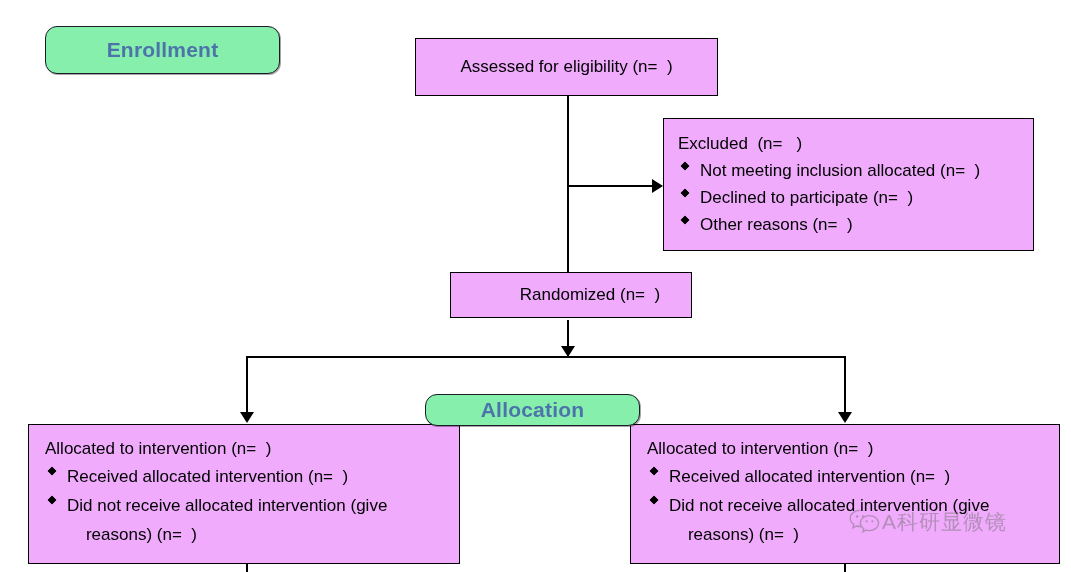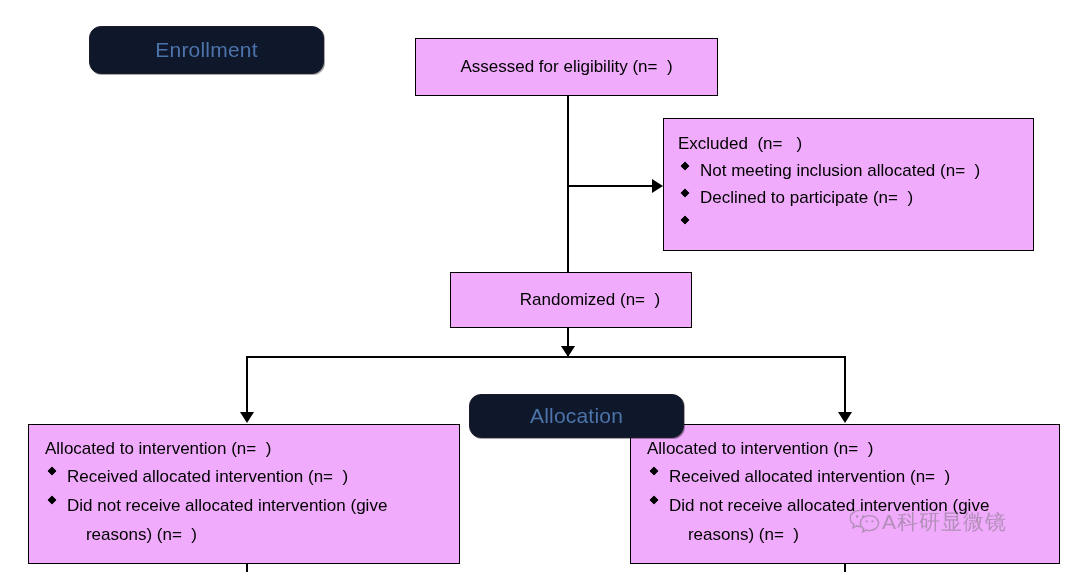--- a/index.html
+++ b/index.html
@@ -16,32 +16,31 @@
     width: 1071px;
     height: 572px;
     background: #ffffff;
     overflow: hidden;
   }
 
   
   .stage-banner {
     position: absolute;
     box-sizing: border-box;
-    background: #0f172a;
+    background: #86efac;
     border: 1.6px solid #1b1b2b;
     border-radius: 12px;
     display: flex;
     align-items: center;
     justify-content: center;
     color: #4c74ab;
-    font-weight: normal;
+    font-weight: bold;
     letter-spacing: 0.2px;
     z-index: 6;
     box-shadow: 1px 1px 0 rgba(0,0,0,0.35);
-    margin-left: 44px;
   }
 
   
   .flow-box {
     position: absolute;
     box-sizing: border-box;
     background: #f0abfc;
     border: 1.4px solid #000000;
     color: #000000;
     z-index: 4;
@@ -141,25 +140,25 @@
   <div class="ln-v" style="left:567px; top:96px; height:176px;"></div>
 
   <div class="ln-h" style="left:567px; top:185px; width:85px;"></div>
   <div class="arrow-right" style="left:652px; top:179px;"></div>
 
   <div class="flow-box" style="left:663px; top:118px; width:371px; height:133px; padding:12px 30px 0 14px;">
     <div class="box-title" style="font-size:17px; line-height:25px;">Excluded  (n=   )</div>
     <ul class="bullet-list" style="font-size:17px; line-height:27px; margin-top:1px;">
       <li><span class="dia"></span><span>Not meeting inclusion allocated (n=  )</span></li>
       <li><span class="dia"></span><span>Declined to participate (n=  )</span></li>
-      <li><span class="dia"></span></li>
+      <li><span class="dia"></span><span>Other reasons (n=  )</span></li>
     </ul>
   </div>
 
-  <div class="flow-box box-centered" style="left:450px; top:272px; width:242px; height:56px;padding-left:38px;">
+  <div class="flow-box box-centered" style="left:450px; top:272px; width:242px; height:46px;padding-left:38px;">
     <span class="box-title">Randomized (n=  )</span>
   </div>
 
   <div class="ln-v" style="left:567px; top:320px; height:37px;"></div>
   <div class="arrow-down" style="left:561px; top:346px;"></div>
 
   <div class="ln-h" style="left:246px; top:356px; width:600px;"></div>
 
   <div class="ln-v" style="left:246px; top:356px; height:58px;"></div>
   <div class="arrow-down" style="left:240px; top:412px;"></div>
@@ -181,21 +180,21 @@
     <ul class="bullet-list" style="font-size:17px; line-height:29px; margin-top:1px;">
       <li><span class="dia"></span><span>Received allocated intervention (n=  )</span></li>
       <li><span class="dia"></span><span>Did not receive allocated intervention (give
     reasons) (n=  )</span></li>
     </ul>
   </div>
 
   <div class="ln-v" style="left:246px; top:564px; height:8px;"></div>
   <div class="ln-v" style="left:844px; top:564px; height:8px;"></div>
 
-  <div class="stage-banner" style="left:425px; top:394px; width:215px; height:44px; font-size:21px;">
+  <div class="stage-banner" style="left:425px; top:394px; width:215px; height:32px; font-size:21px;">
     <span>Allocation</span>
   </div>
 
   <div id="watermark" style="left:848px; top:508px;">
     <span style="display:inline-block;">
       <svg width="34" height="26" viewBox="0 0 34 26" aria-hidden="true">
         <g fill="none" stroke="#6f6f6f" stroke-width="1.4">
           <path d="M12.2 2.2C6.6 2.2 2.2 5.9 2.2 10.3c0 2.5 1.5 4.8 3.8 6.3l-1.1 3.3 3.7-1.9c1.1.3 2.3.5 3.6.5h.7"></path>
           <path d="M21.4 7.6c5 0 9.2 3.4 9.2 7.5 0 4.1-4.2 7.5-9.2 7.5-1.1 0-2.2-.2-3.2-.5l-3.4 1.7 1-2.9c-2.1-1.4-3.5-3.5-3.5-5.8 0-4.1 4.1-7.5 9.1-7.5z"></path>
         </g>

